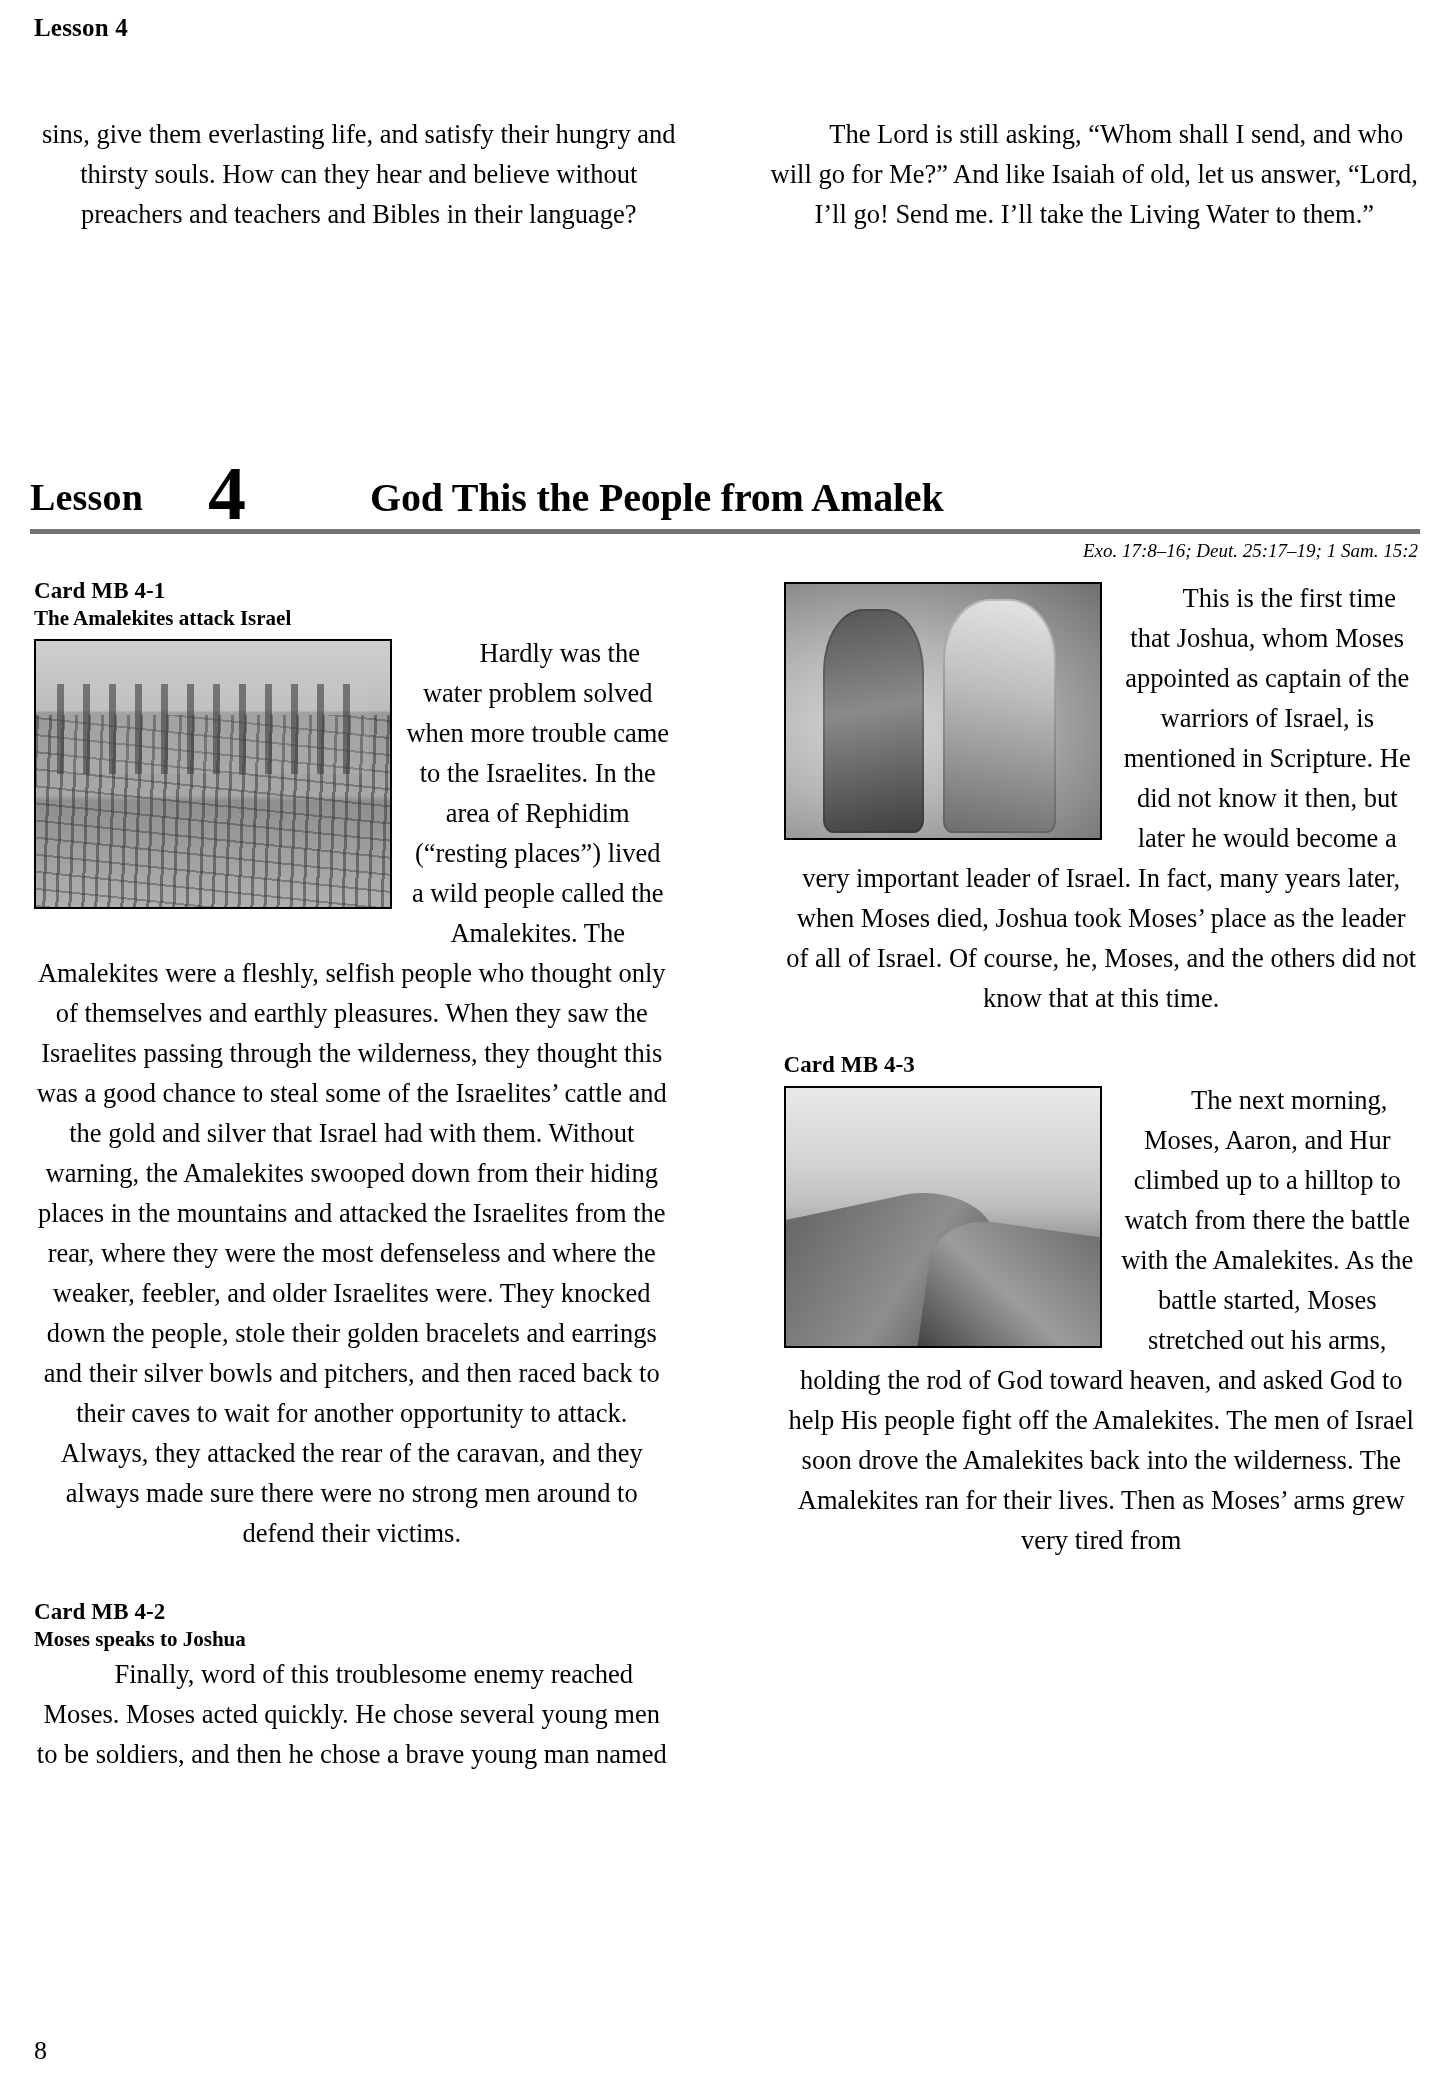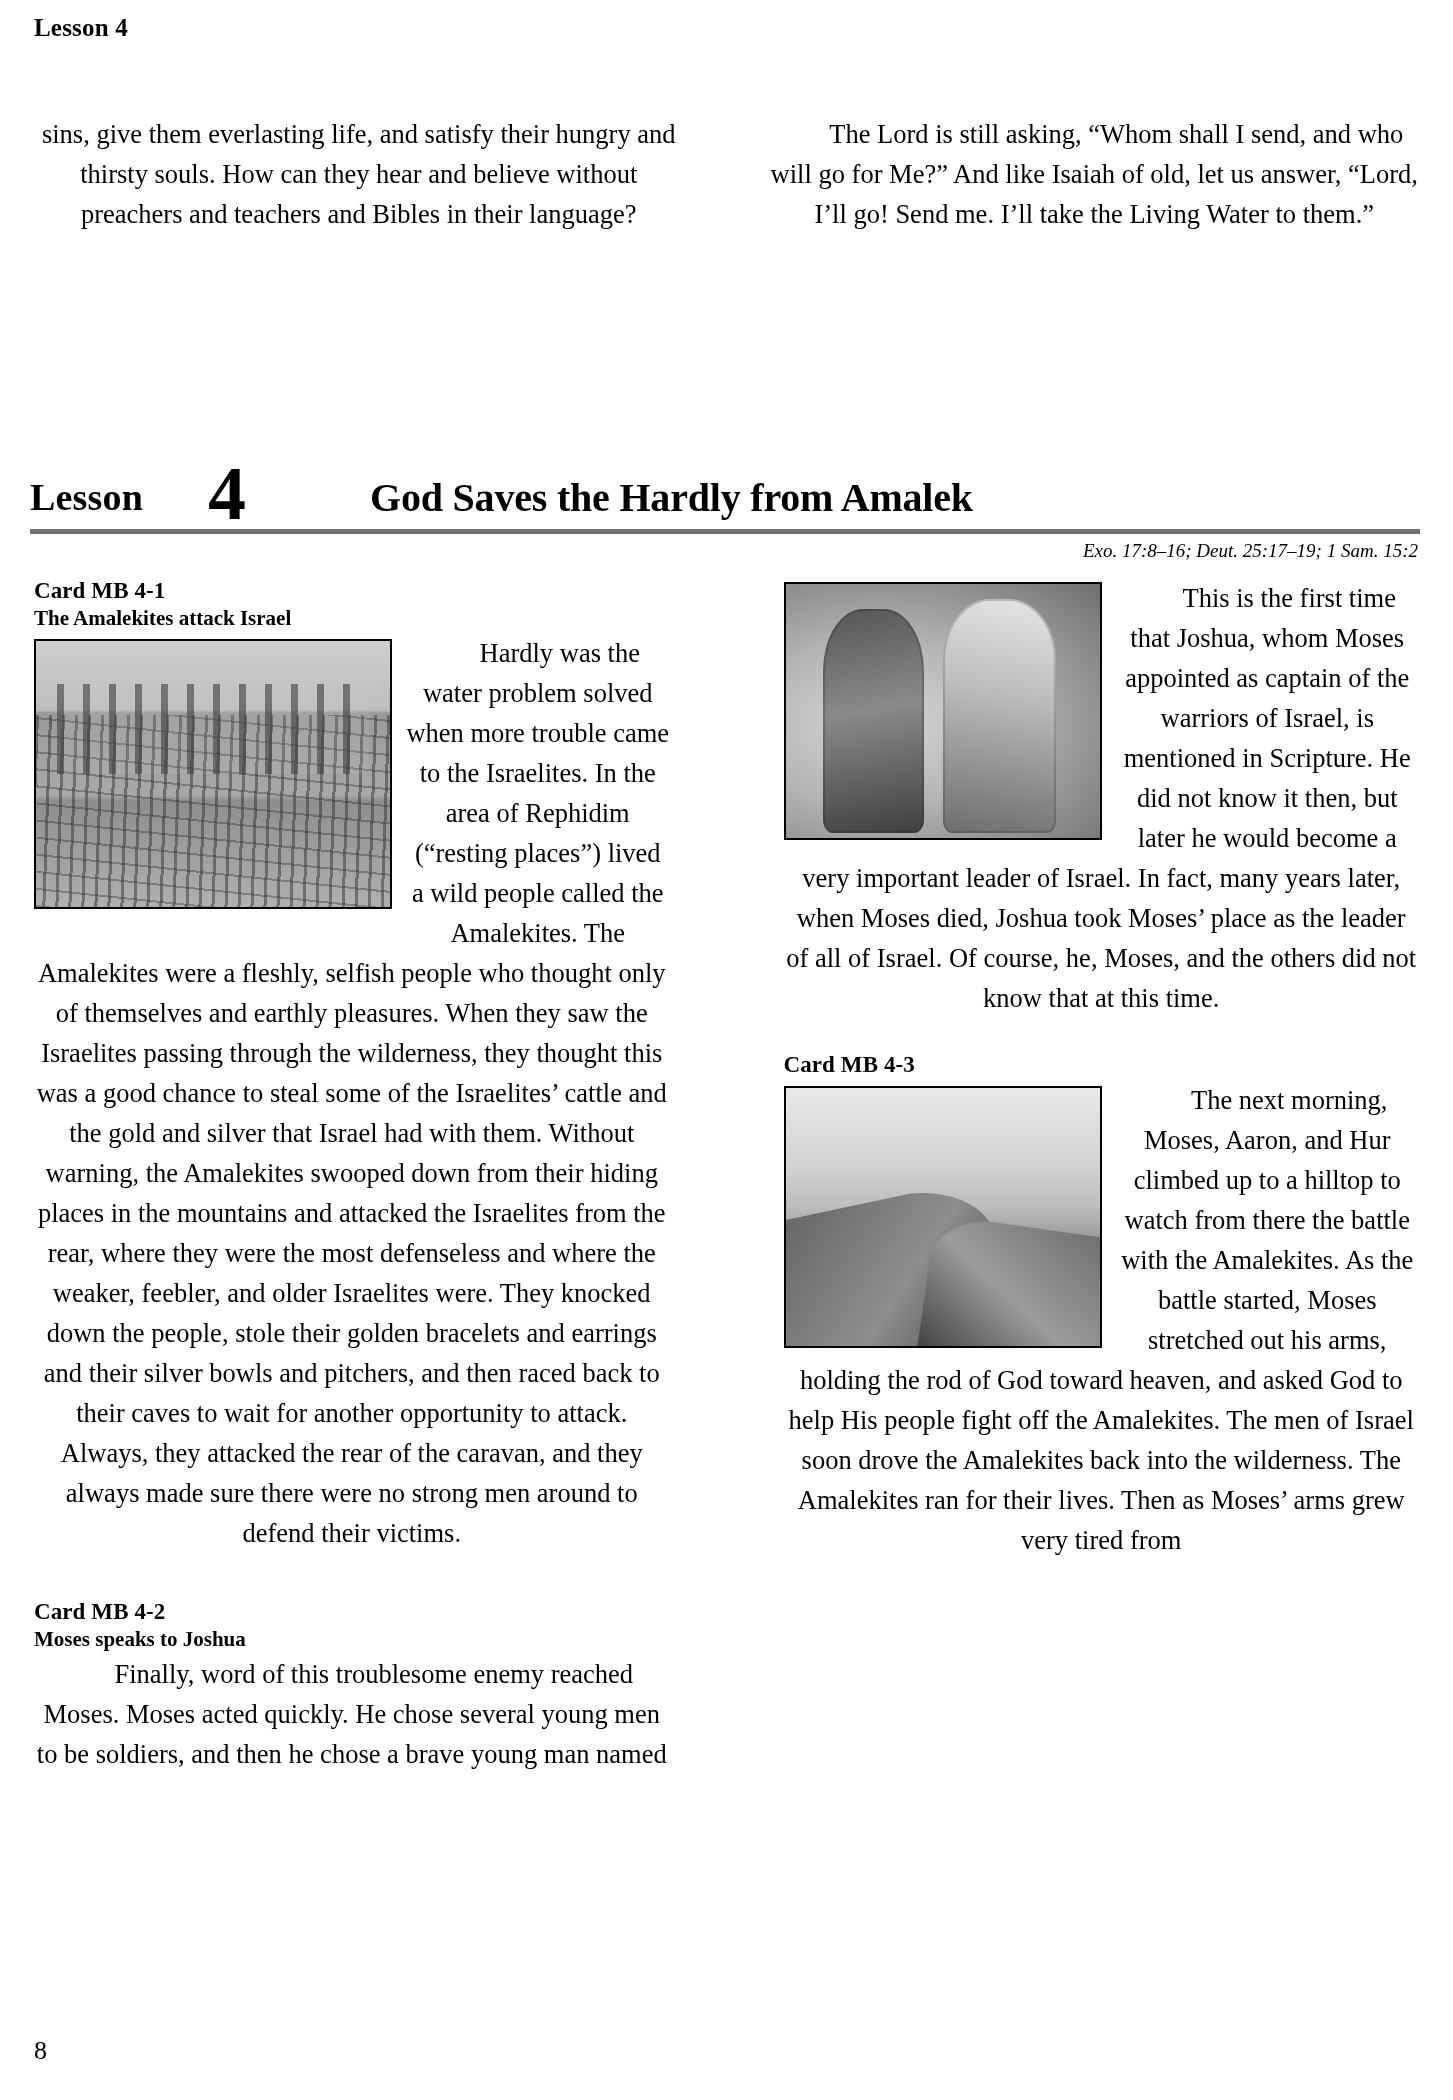--- a/index.html
+++ b/index.html
@@ -247,21 +247,21 @@
     </div>
     <div class="col">
       <p class="body indent">The Lord is still asking, “Whom shall I send, and who will go for Me?”  And like Isaiah of old, let us answer, “Lord, I’ll go!  Send me.  I’ll take the Living Water to them.”</p>
     </div>
   </div>
 
   <div class="lesson-head">
     <div class="lesson-head-row">
       <span class="lesson-word">Lesson</span>
       <span class="lesson-number">4</span>
-      <span class="lesson-title">God Saves the Hardly from Amalek</span>
+      <span class="lesson-title">God This the People from Amalek</span>
     </div>
     <div class="lesson-ref">Exo. 17:8–16; Deut. 25:17–19; 1 Sam. 15:2</div>
   </div>
 
   <div class="main-cols">
 
     <div class="col">
       <p class="card-label">Card MB 4-1</p>
       <p class="sub-head">The Amalekites attack Israel</p>
       <div class="figure fig-left">

